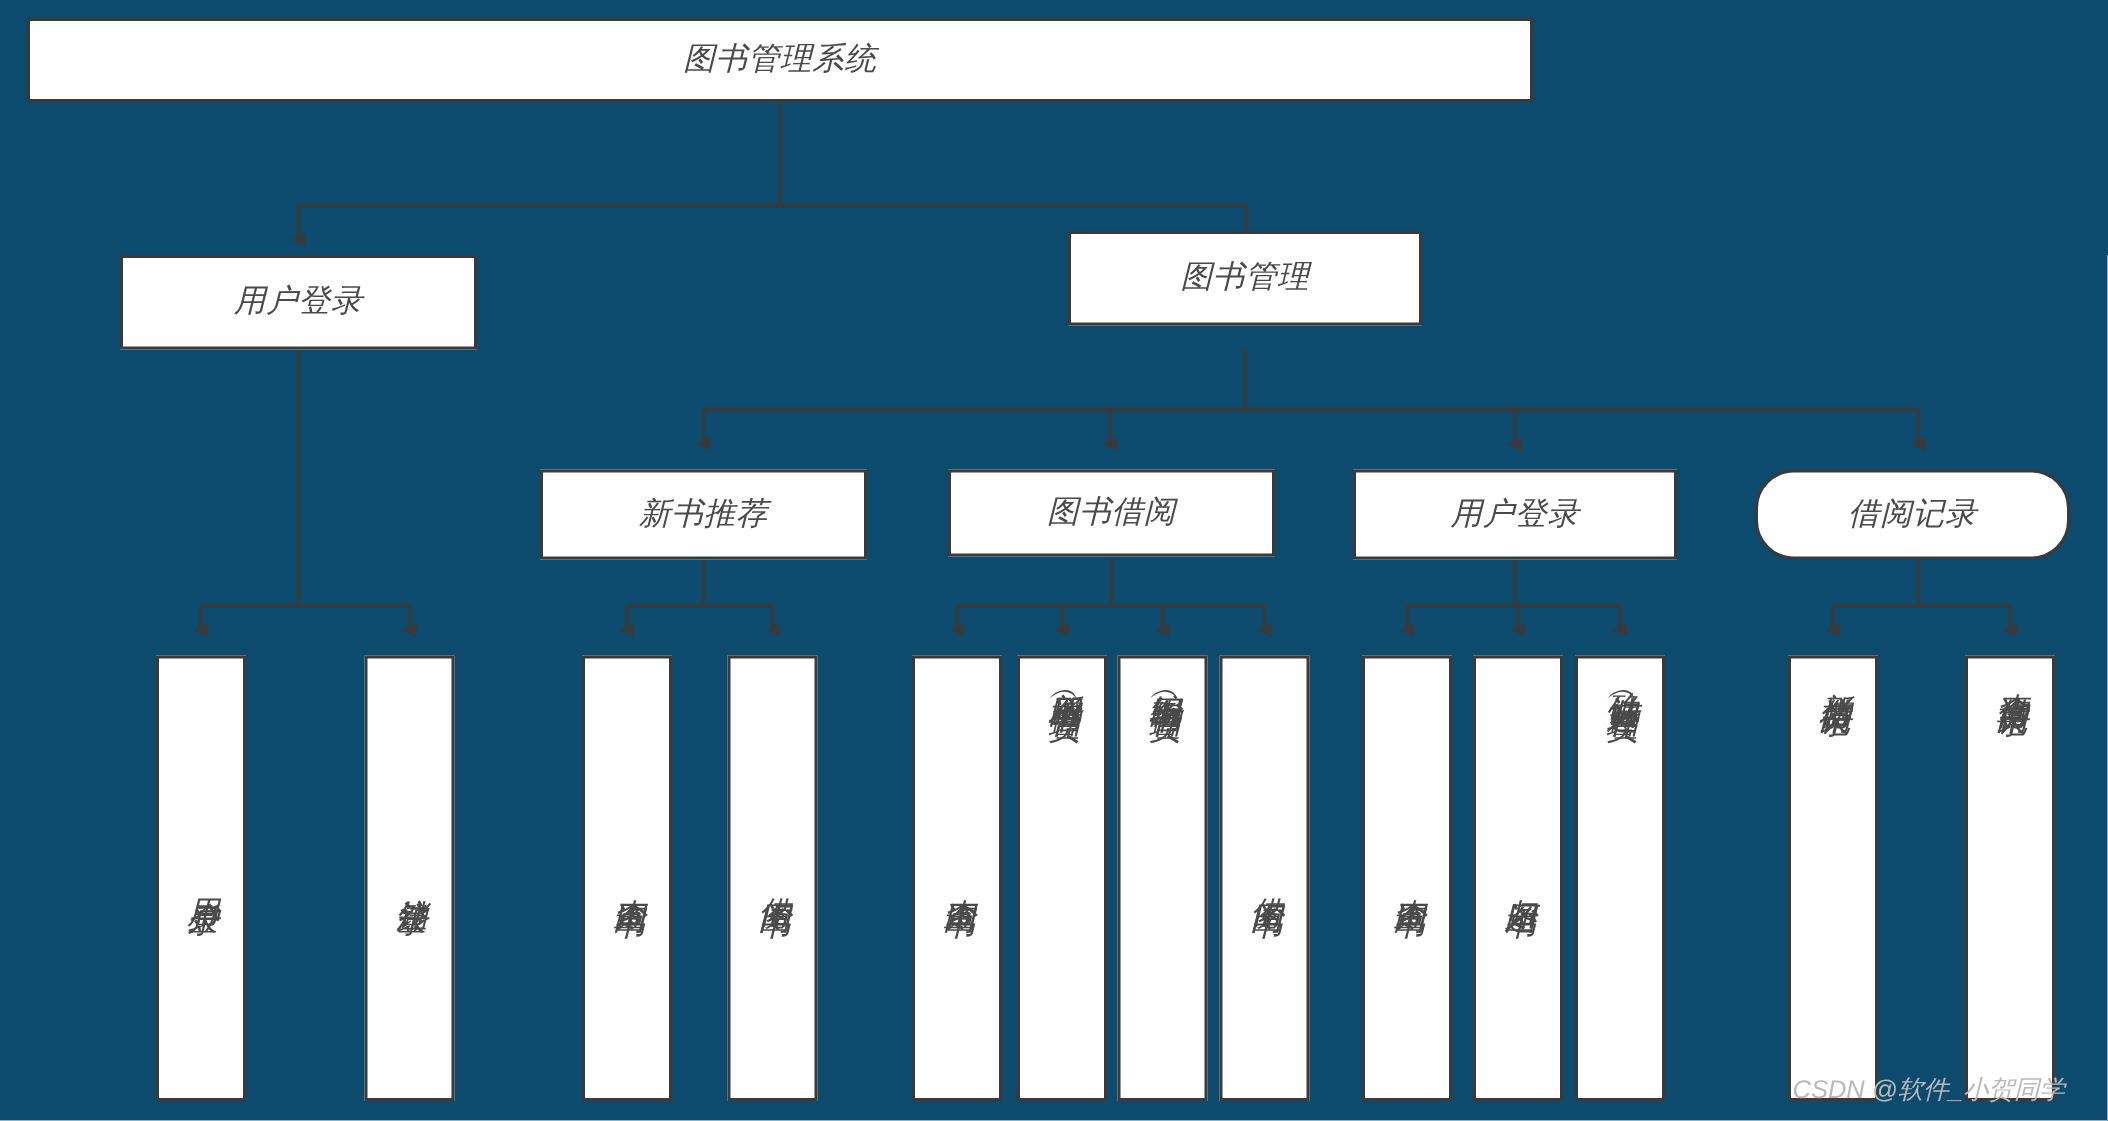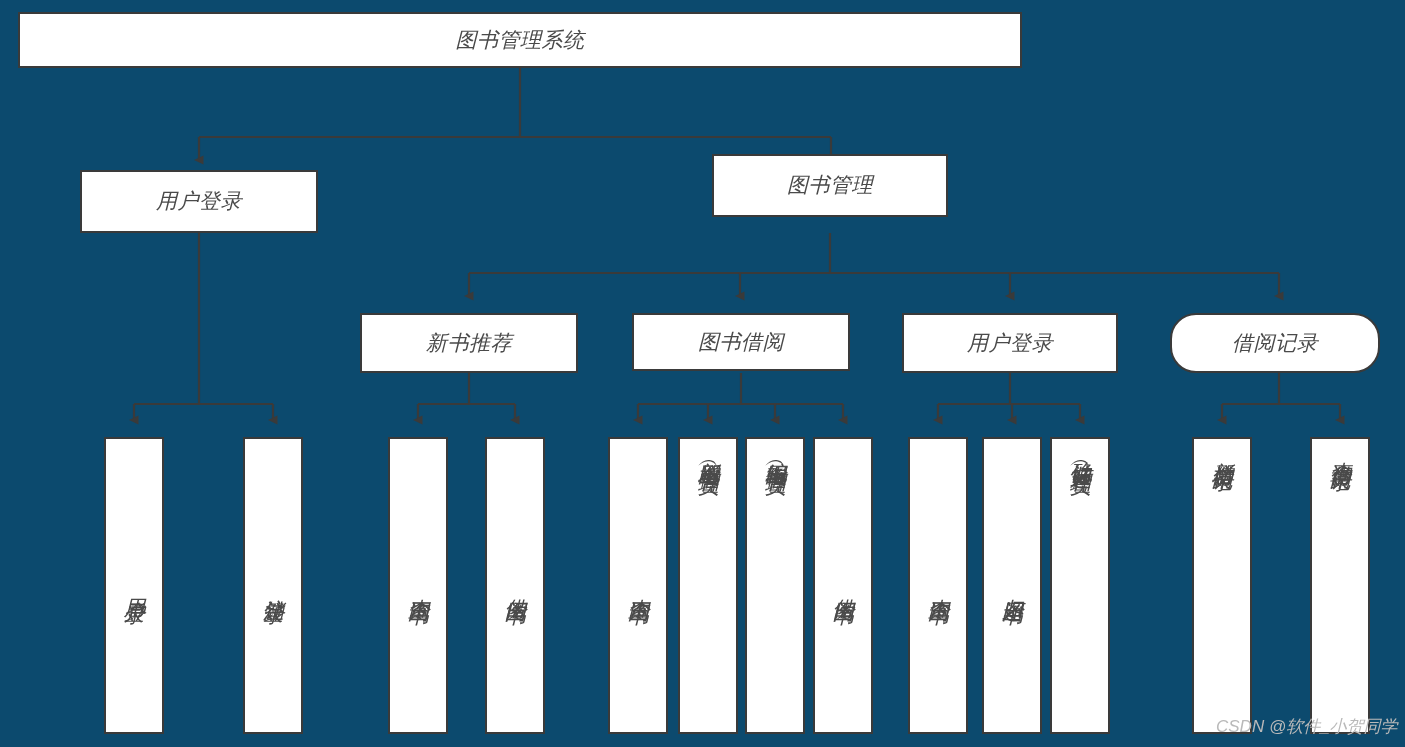--- a/index.html
+++ b/index.html
@@ -184,14 +184,14 @@
   <div class="node vertical" id="node-leaf-10" style="left: 1050px; top: 437px; width: 60px; height: 297px;">
     <span class="label">确认归还（管理员）</span>
   </div>
   <div class="node vertical" id="node-leaf-11" style="left: 1192px; top: 437px; width: 60px; height: 297px;">
     <span class="label">新增借阅记录</span>
   </div>
   <div class="node vertical" id="node-leaf-12" style="left: 1310px; top: 437px; width: 60px; height: 297px;">
     <span class="label">查询借阅记录</span>
   </div>
 
-  <div class="watermark" id="watermark" style="left: 1195px; top: 715px; padding-left: 21px;">CSDN @软件_小贺同学</div>
+  <div class="watermark" id="watermark" style="left: 1195px; top: 715px;">CSDN @软件_小贺同学</div>
 </div>
 
 </body></html>

